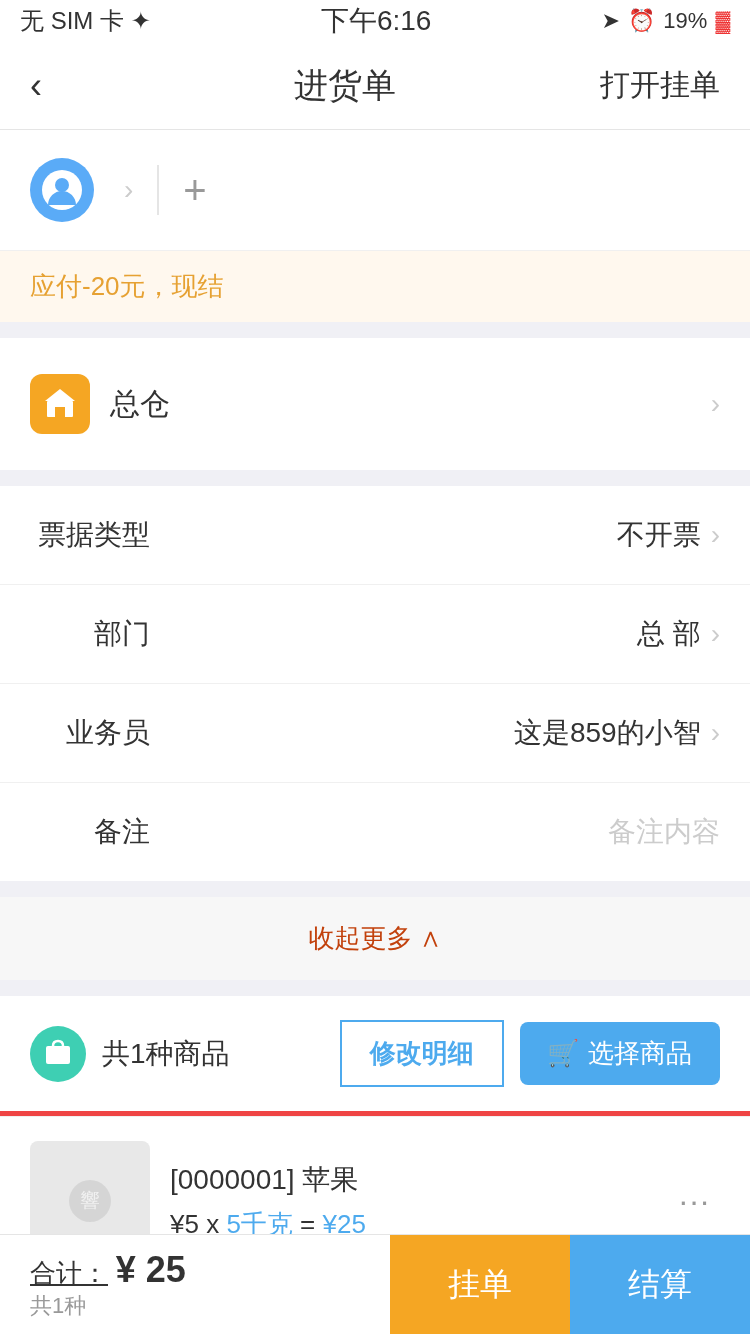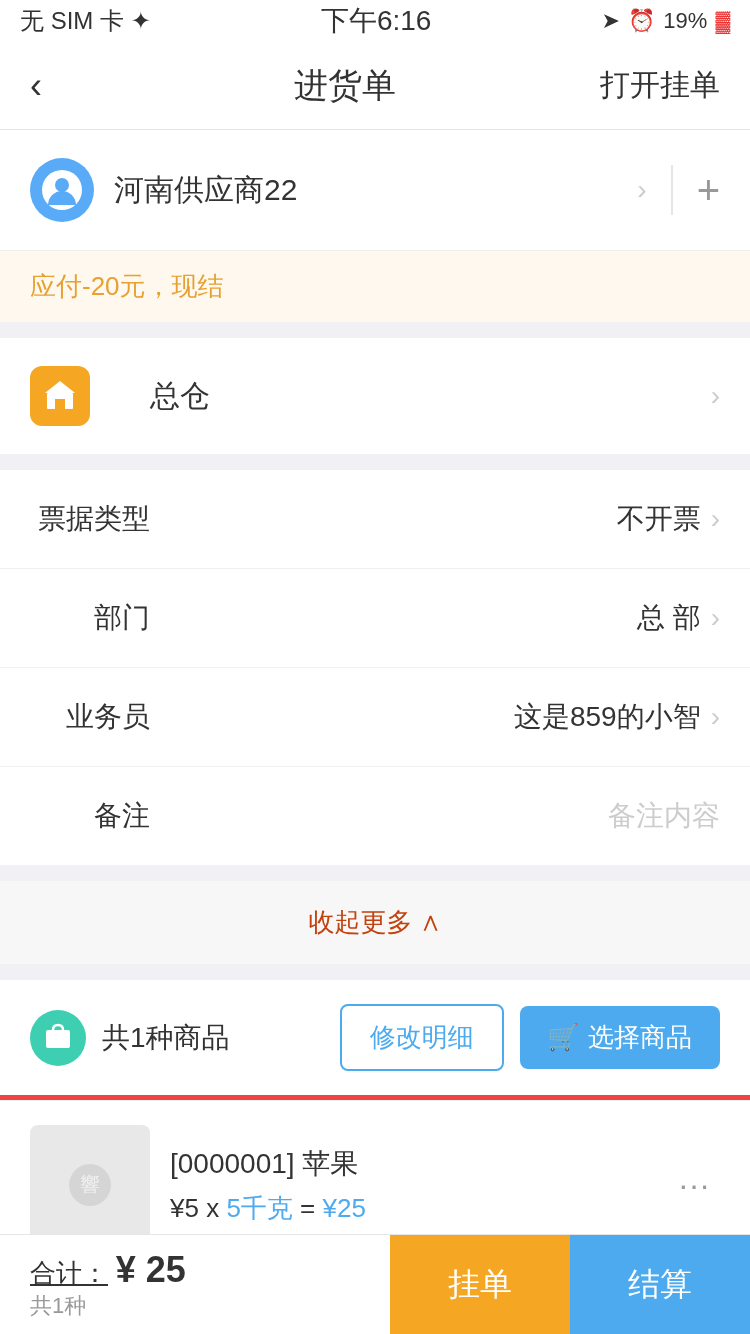--- a/index.html
+++ b/index.html
@@ -115,22 +115,21 @@
       background: #fff8ee;
       padding: 18px 30px;
       font-size: 26px;
       color: #e6a132;
     }
 
     
     .warehouse-row {
       display: flex;
       align-items: center;
-      padding: 28px 30px;
-      gap: 40px;
+      padding: 36px 30px;
     }
     .warehouse-icon {
       width: 60px;
       height: 60px;
       border-radius: 12px;
       background: #f5a623;
       display: flex;
       align-items: center;
       justify-content: center;
       margin-right: 20px;
@@ -201,24 +200,25 @@
     .products-count {
       flex: 1;
       font-size: 28px;
       color: #333;
     }
     .btn-outline {
       border: 2px solid #4daaee;
       color: #4daaee;
       background: #fff;
       padding: 14px 28px;
-      border-radius: 8px;
+      border-radius: 0;
       font-size: 26px;
       cursor: pointer;
       margin-right: 16px;
+      font-weight: bold;
     }
     .btn-primary {
       background: #4daaee;
       color: #fff;
       border: none;
       padding: 14px 28px;
       border-radius: 8px;
       font-size: 26px;
       cursor: pointer;
       display: flex;
@@ -331,21 +331,20 @@
 <div class="section">
   <div class="supplier-row">
     <div class="supplier-avatar">
       <div class="avatar-inner">
         <svg width="36" height="36" viewBox="0 0 36 36" fill="none">
           <circle cx="18" cy="13" r="7" fill="#5aabf7"></circle>
           <path d="M4 33c0-7.7 6.3-14 14-14s14 6.3 14 14" fill="#5aabf7"></path>
         </svg>
       </div>
     </div>
-    <div class="supplier-name">河南供应商22</div>
     <span class="chevron">›</span>
     <div class="divider-v"></div>
     <div class="add-btn">+</div>
   </div>
   <div class="payment-hint">应付-20元，现结</div>
 </div>
 
 <div class="section">
   <div class="warehouse-row">
     <div class="warehouse-icon">

